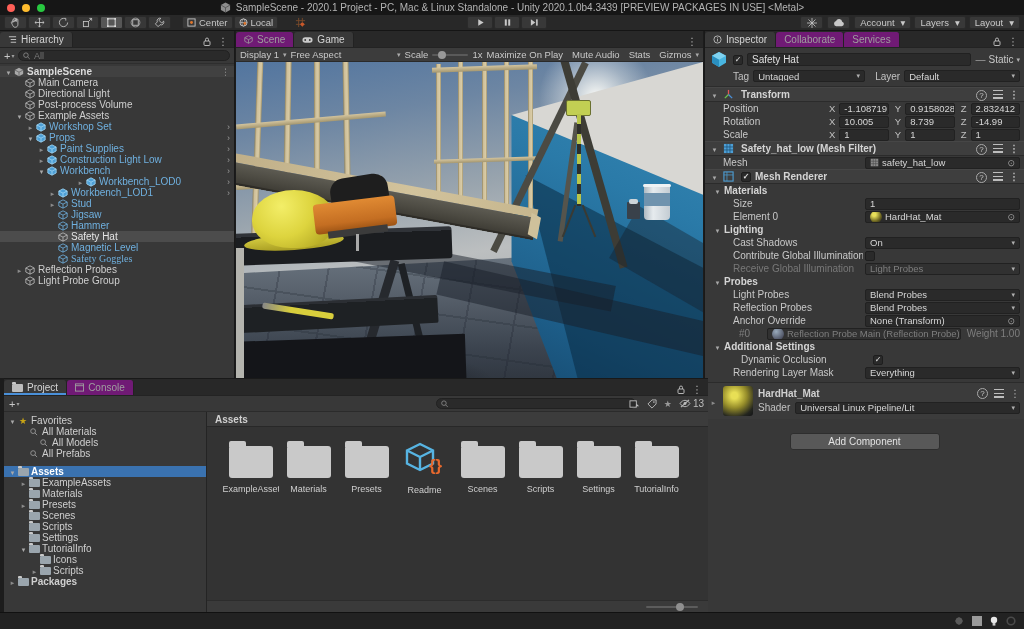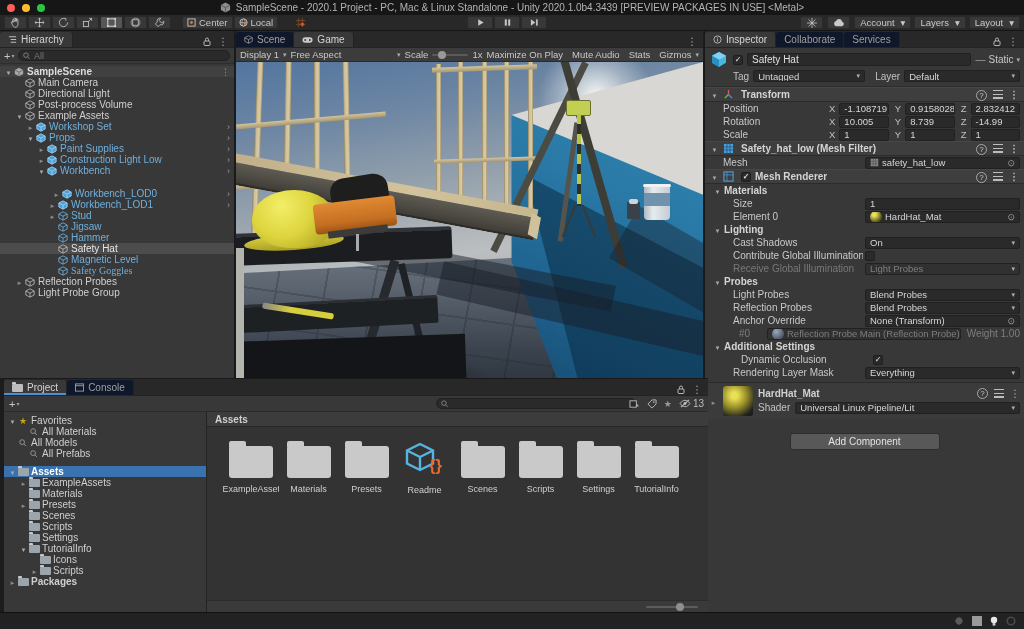--- a/index.html
+++ b/index.html
@@ -21,21 +21,21 @@
   .tbtn.sel{ background:#565656; }
   .tbtn.lbl{ padding:0 4px;gap:3px;font-size:9.5px; }
   .tgap{ width:10px; }
   #playgroup{ position:absolute;left:467px;display:flex; }
   #rightgroup{ margin-left:auto;display:flex;align-items:center;gap:3px; }
   .ddbtn{ height:13px;background:#383838;border:1px solid #2a2a2a;border-radius:2px;display:flex;align-items:center;padding:0 5px;gap:6px;font-size:9.5px;color:#c9c9c9; }
 
   
   .panel{ background:#383838; }
   .tabbar{ height:17px;background:#282828;display:flex;align-items:flex-end;border-bottom:1px solid #232323; }
-  .tab{ height:15px;display:flex;align-items:center;gap:4px;padding:0 8px;font-size:10px;color:#9f9f9f;background:#0f172a;border-right:1px solid #222;border-radius:3px 3px 0 0; }
+  .tab{ height:15px;display:flex;align-items:center;gap:4px;padding:0 8px;font-size:10px;color:#9f9f9f;background:#701a75;border-right:1px solid #222;border-radius:3px 3px 0 0; }
   .tab.active{ background:#383838;color:#d5d5d5; }
   .tabbar .tright{ margin-left:auto;display:flex;align-items:center;gap:7px;padding-right:6px;color:#b5b5b5; }
   .kebab{ color:#b5b5b5;font-size:10px; }
 
   
   .trow{ height:11px;display:flex;align-items:center;white-space:nowrap;position:relative; }
   .trow .lbl{ margin-left:2px; }
   .exp{ width:9px;display:inline-block;text-align:center; }
   .exp.open::after{ content:"▼";font-size:6px;color:#a8a8a8; }
   .exp.closed::after{ content:"►";font-size:6px;color:#8b8b8b; }
@@ -421,21 +421,21 @@
         <span class="exp open"></span>
         <span class="ico">
           <svg width="10" height="10" viewBox="0 0 12 12">
             <path d="M6 1l5 2.6v4.8L6 11 1 8.4V3.6z" fill="#4d9fd6" stroke="#9fd4f2" stroke-width="1"></path>
             <path d="M1 3.6L6 6.2l5-2.6M6 6.2V11" fill="none" stroke="#9fd4f2" stroke-width="1"></path>
           </svg>
         </span>
         <span class="lbl">Workbench</span>
         <span class="nav">›</span>
       </div>
-      <div class="trow blue" style="padding-left: 52px; margin-top: 12px;">
+      <div class="trow blue" style="padding-left: 76px;">
         <span class="exp closed"></span>
         <span class="ico">
           <svg width="10" height="10" viewBox="0 0 12 12">
             <path d="M6 1l5 2.6v4.8L6 11 1 8.4V3.6z" fill="#4d9fd6" stroke="#9fd4f2" stroke-width="1"></path>
             <path d="M1 3.6L6 6.2l5-2.6M6 6.2V11" fill="none" stroke="#9fd4f2" stroke-width="1"></path>
           </svg>
         </span>
         <span class="lbl">Workbench_LOD0</span>
         <span class="nav">›</span>
       </div>
@@ -950,21 +950,21 @@
         <div class="trow" style="padding-left: 15px;">
           <span class="exp "></span>
           <span class="ico">
             <svg width="8" height="8" viewBox="0 0 9 9">
               <circle cx="3.5" cy="3.5" r="2.7" fill="none" stroke="#9a9a9a"></circle>
               <path d="M5.6 5.6L8 8" stroke="#9a9a9a"></path>
             </svg>
           </span>
           <span class="lbl">All Materials</span>
         </div>
-        <div class="trow" style="padding-left: 4px;">
+        <div class="trow" style="padding-left: 25px;">
           <span class="exp "></span>
           <span class="ico">
             <svg width="8" height="8" viewBox="0 0 9 9">
               <circle cx="3.5" cy="3.5" r="2.7" fill="none" stroke="#9a9a9a"></circle>
               <path d="M5.6 5.6L8 8" stroke="#9a9a9a"></path>
             </svg>
           </span>
           <span class="lbl">All Models</span>
         </div>
         <div class="trow" style="padding-left: 15px;">

